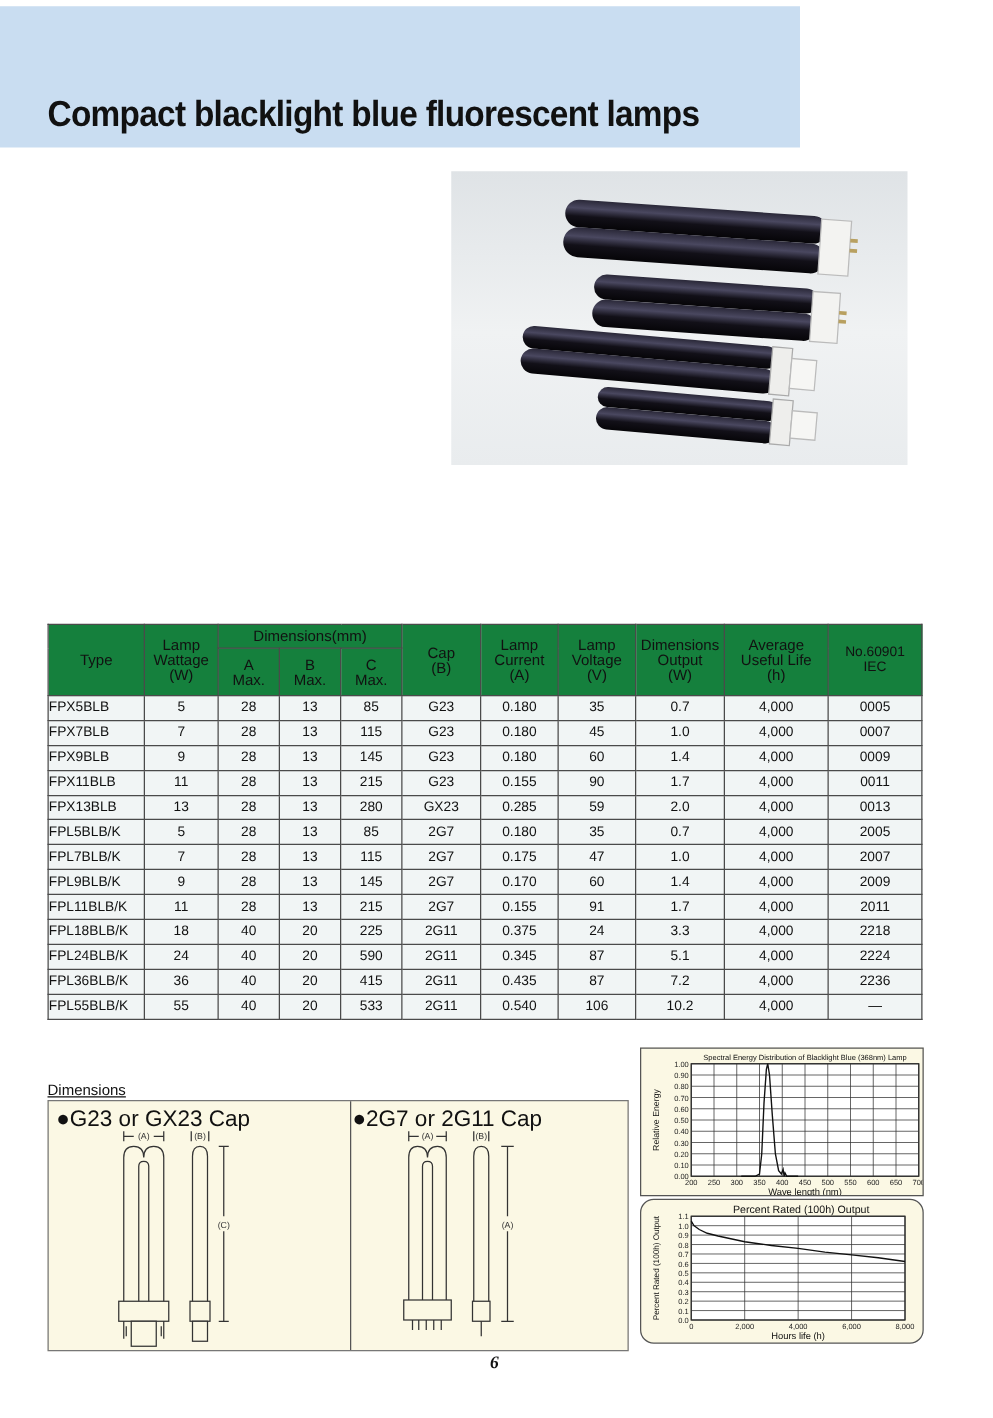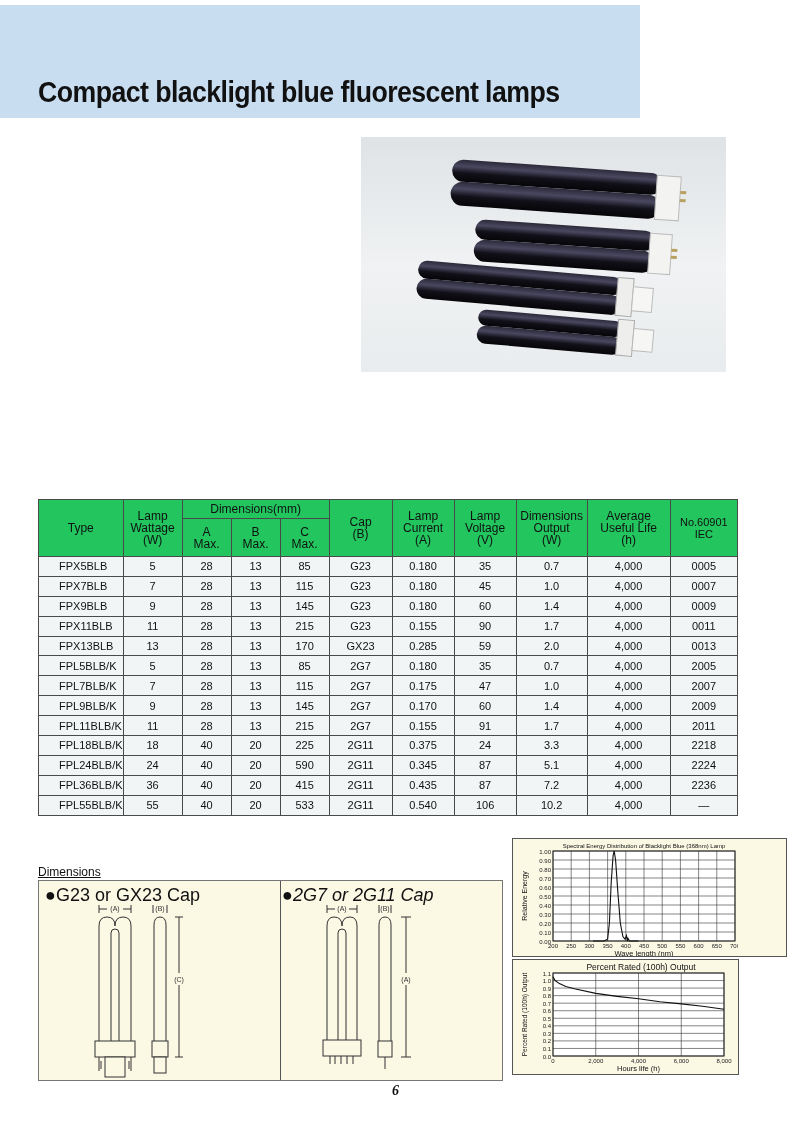--- a/index.html
+++ b/index.html
@@ -3,23 +3,23 @@
 <meta charset="utf-8">
 <style>
   html, body { margin:0; padding:0; background:#ffffff; }
   body { width:794px; height:1134px; position:relative; overflow:hidden; font-family:"Liberation Sans", sans-serif; color:#111; }
   .banner { position:absolute; left:0; top:5px; width:640px; height:113px; background:#c9ddf1; }
   .title { position:absolute; left:38px; top:76px; font-size:29px; font-weight:bold; letter-spacing:-0.6px; transform:scaleX(0.92); transform-origin:left top; white-space:nowrap; }
   .photo { position:absolute; left:361px; top:137px; width:365px; height:235px; background:linear-gradient(180deg,#dfe3e6 0%,#f0f2f3 55%,#e9ecee 100%); overflow:hidden; }
 
   table.spec { position:absolute; left:38px; top:499px; width:700px; border-collapse:collapse; font-size:11px; }
   table.spec th, table.spec td { border:1px solid #4a4a4a; text-align:center; padding:0; }
-  table.spec th { background:#22c55e; font-weight:normal; font-size:12px; line-height:12px; }
+  table.spec th { background:#15803d; font-weight:normal; font-size:12px; line-height:12px; }
   table.spec td { background:#f1f5f5; height:18.9px; }
-  table.spec td.type { text-align:left; padding-left:20px; }
+  table.spec td.type { text-align:left; padding-left:0; }
   table.spec { border:1.5px solid #333; }
 
   .dim-label { position:absolute; left:38px; top:865px; font-size:12px;text-decoration:underline; }
   .dim-box { position:absolute; left:38px; top:880px; width:463px; height:199px; background:#fbf8e4; border:1px solid #777; }
   .dim-divider { position:absolute; left:241px; top:0; width:1px; height:199px; background:#555; }
   .dim-cap { position:absolute; font-size:18px; white-space:nowrap; }
 
   .chart-box { position:absolute; left:512px; width:225px; background:#fbf8e4; border:1px solid #555; }
   .chart-box svg { position:absolute; left:0; top:0; }
 
@@ -179,21 +179,21 @@
         <td>90</td>
         <td>1.7</td>
         <td>4,000</td>
         <td>0011</td>
       </tr>
       <tr>
         <td class="type">FPX13BLB</td>
         <td>13</td>
         <td>28</td>
         <td>13</td>
-        <td>170</td>
+        <td>280</td>
         <td>GX23</td>
         <td>0.285</td>
         <td>59</td>
         <td>2.0</td>
         <td>4,000</td>
         <td>0013</td>
       </tr>
       <tr>
         <td class="type">FPL5BLB/K</td>
         <td>5</td>
@@ -298,21 +298,21 @@
         <td>4,000</td>
         <td>—</td>
       </tr>
     </tbody>
 </table>
 
 <div class="dim-label">Dimensions</div>
 <div class="dim-box">
   <div class="dim-divider"></div>
   <div class="dim-cap" style="left:6px;top:4px;"><span>●</span><span>G23 or GX23 Cap</span></div>
-  <div class="dim-cap" style="left:243px;top:4px;font-style:italic;"><span>●</span><span>2G7 or 2G11 Cap</span></div>
+  <div class="dim-cap" style="left:243px;top:4px;"><span>●</span><span>2G7 or 2G11 Cap</span></div>
 
   <svg width="240" height="199" style="position:absolute;left:0;top:0">
     <g stroke="#333" fill="none" stroke-width="1">
       <line x1="60" y1="24" x2="60" y2="32"></line>
         <line x1="92" y1="24" x2="92" y2="32"></line>
       <line x1="60" y1="28" x2="68" y2="28"></line>
         <line x1="84" y1="28" x2="92" y2="28"></line>
       <path d="M60 190 V45 Q60 36 68 36 Q76 36 76 45 Q76 36 84 36 Q92 36 92 45 V190"></path>
       <path d="M72 190 V52 Q72 48 76 48 Q80 48 80 52 V190"></path>
       <rect x="56" y="160" width="40" height="16" fill="#fbf8e4"></rect>
@@ -353,21 +353,21 @@
         <line x1="120" y1="176" x2="130" y2="176"></line>
       <line x1="125" y1="36" x2="125" y2="92"></line>
         <line x1="125" y1="104" x2="125" y2="176"></line>
     </g>
     <text x="61" y="30" font-size="7" text-anchor="middle" fill="#333" font-family="Liberation Sans, sans-serif">(A)</text>
     <text x="104" y="30" font-size="7" text-anchor="middle" fill="#333" font-family="Liberation Sans, sans-serif">(B)</text>
     <text x="125" y="101" font-size="7" text-anchor="middle" fill="#333" font-family="Liberation Sans, sans-serif">(A)</text>
   </svg>
 </div>
 
-<div class="chart-box" style="top:838px;height:117px;padding-left:48px;">
+<div class="chart-box" style="top:838px;height:117px;">
   <svg id="chart0" width="225" height="117">
       <rect x="40" y="12" width="182" height="90" fill="#ffffff" stroke="#222" stroke-width="1"></rect>
       <line x1="40" y1="12" x2="40" y2="102" stroke="#333" stroke-width="0.6"></line>
       <text x="40" y="109" font-size="6" text-anchor="middle" fill="#222" font-family="Liberation Sans, sans-serif">200</text>
       <line x1="58.2" y1="12" x2="58.2" y2="102" stroke="#333" stroke-width="0.6"></line>
       <text x="58.2" y="109" font-size="6" text-anchor="middle" fill="#222" font-family="Liberation Sans, sans-serif">250</text>
       <line x1="76.4" y1="12" x2="76.4" y2="102" stroke="#333" stroke-width="0.6"></line>
       <text x="76.4" y="109" font-size="6" text-anchor="middle" fill="#222" font-family="Liberation Sans, sans-serif">300</text>
       <line x1="94.6" y1="12" x2="94.6" y2="102" stroke="#333" stroke-width="0.6"></line>
       <text x="94.6" y="109" font-size="6" text-anchor="middle" fill="#222" font-family="Liberation Sans, sans-serif">350</text>
@@ -406,21 +406,21 @@
       <line x1="40" y1="21" x2="222" y2="21" stroke="#333" stroke-width="0.6"></line>
       <text x="38" y="23.5" font-size="6" text-anchor="end" fill="#222" font-family="Liberation Sans, sans-serif">0.90</text>
       <line x1="40" y1="12" x2="222" y2="12" stroke="#333" stroke-width="0.6"></line>
       <text x="38" y="14.5" font-size="6" text-anchor="end" fill="#222" font-family="Liberation Sans, sans-serif">1.00</text>
       <path d="M80.0 102.0 L91.0 102.0 L94.6 100.2 L96.4 84.0 L98.2 43.5 L100.1 16.5 L101.2 12.0 L102.6 21.0 L104.8 52.5 L107.3 84.0 L109.9 97.5 L112.1 100.2 L113.5 96.6 L114.3 102.0 L115.0 99.3 L116.4 102.0 L125.5 102.0" fill="none" stroke="#111" stroke-width="1.1"></path>
       <text x="131" y="9" font-size="6" text-anchor="middle" fill="#111" font-family="Liberation Sans, sans-serif">Spectral Energy Distribution of Blacklight Blue (368nm) Lamp</text>
       <text x="131" y="117" font-size="7.5" text-anchor="middle" fill="#111" font-family="Liberation Sans, sans-serif">Wave length (nm)</text>
       <text x="14" y="57" font-size="7" text-anchor="middle" fill="#111" font-family="Liberation Sans, sans-serif" transform="rotate(-90 14 57)">Relative Energy</text>
     </svg>
 </div>
-<div class="chart-box" style="top:959px;height:114px;">
+<div class="chart-box" style="top:959px;height:114px;border-radius:11px;">
   <svg id="chart1" width="225" height="114">
       <rect x="40" y="13" width="171" height="83" fill="#ffffff" stroke="#222" stroke-width="1"></rect>
       <line x1="40" y1="13" x2="40" y2="96" stroke="#333" stroke-width="0.6"></line>
       <text x="40" y="103" font-size="6" text-anchor="middle" fill="#222" font-family="Liberation Sans, sans-serif">0</text>
       <line x1="82.75" y1="13" x2="82.75" y2="96" stroke="#333" stroke-width="0.6"></line>
       <text x="82.75" y="103" font-size="6" text-anchor="middle" fill="#222" font-family="Liberation Sans, sans-serif">2,000</text>
       <line x1="125.5" y1="13" x2="125.5" y2="96" stroke="#333" stroke-width="0.6"></line>
       <text x="125.5" y="103" font-size="6" text-anchor="middle" fill="#222" font-family="Liberation Sans, sans-serif">4,000</text>
       <line x1="168.25" y1="13" x2="168.25" y2="96" stroke="#333" stroke-width="0.6"></line>
       <text x="168.25" y="103" font-size="6" text-anchor="middle" fill="#222" font-family="Liberation Sans, sans-serif">6,000</text>

